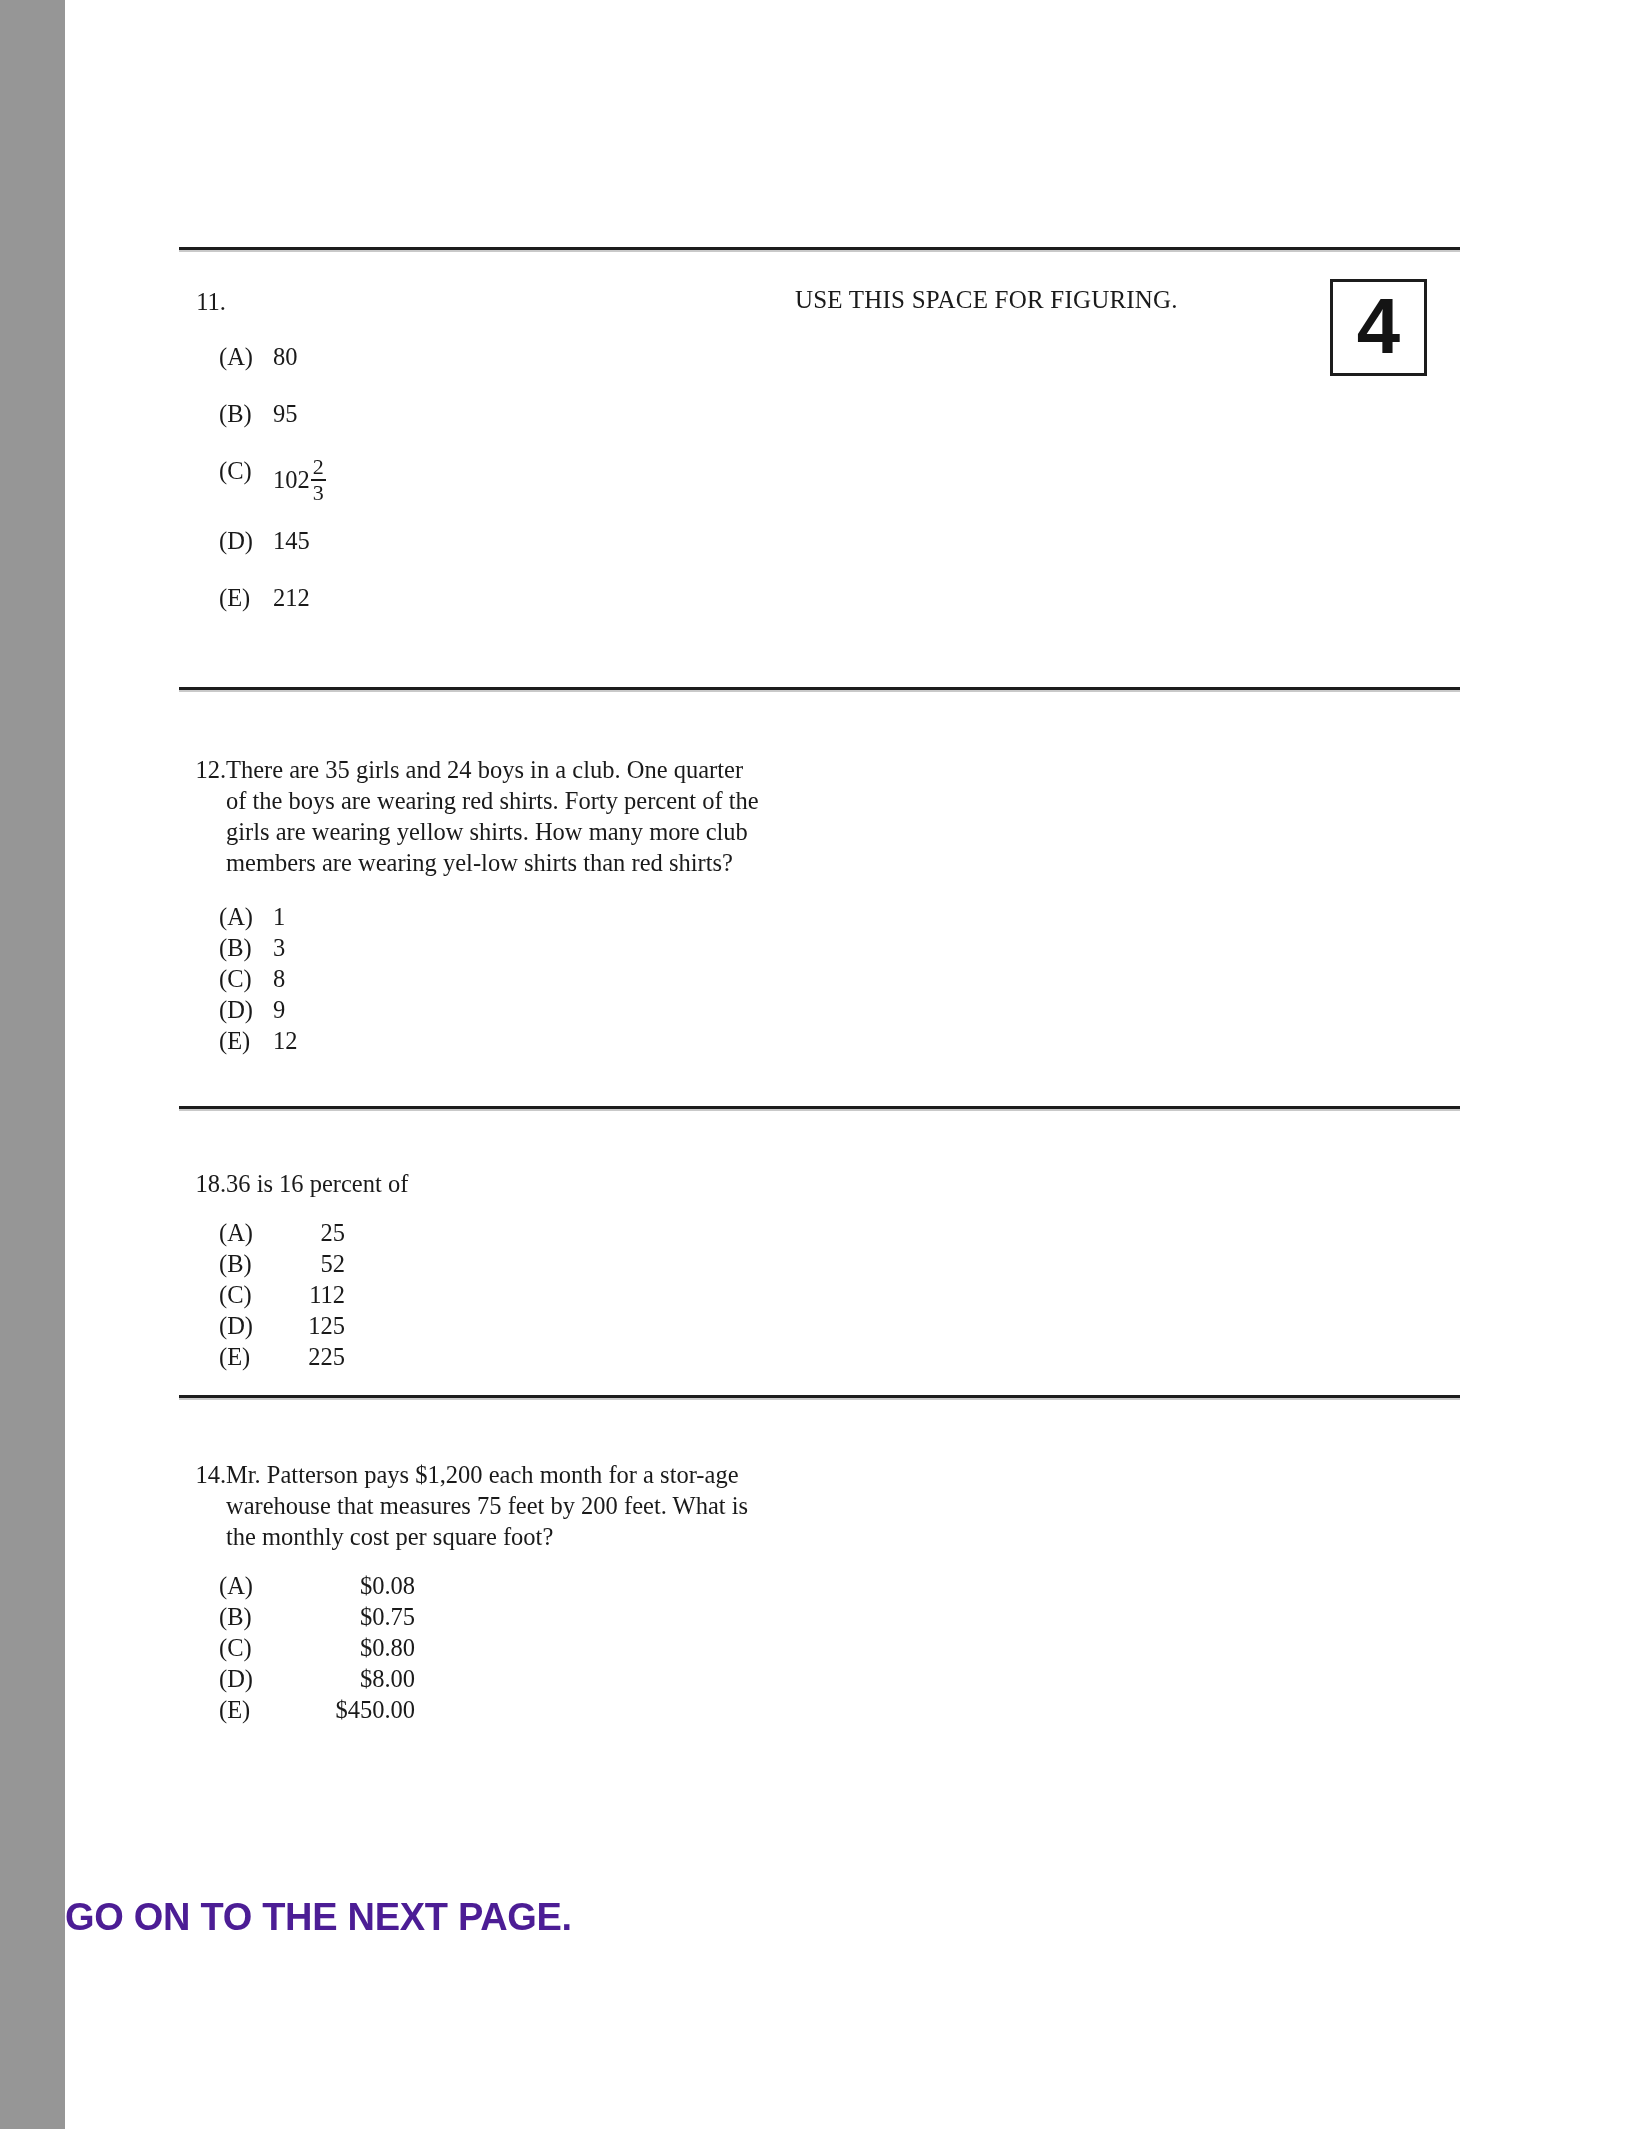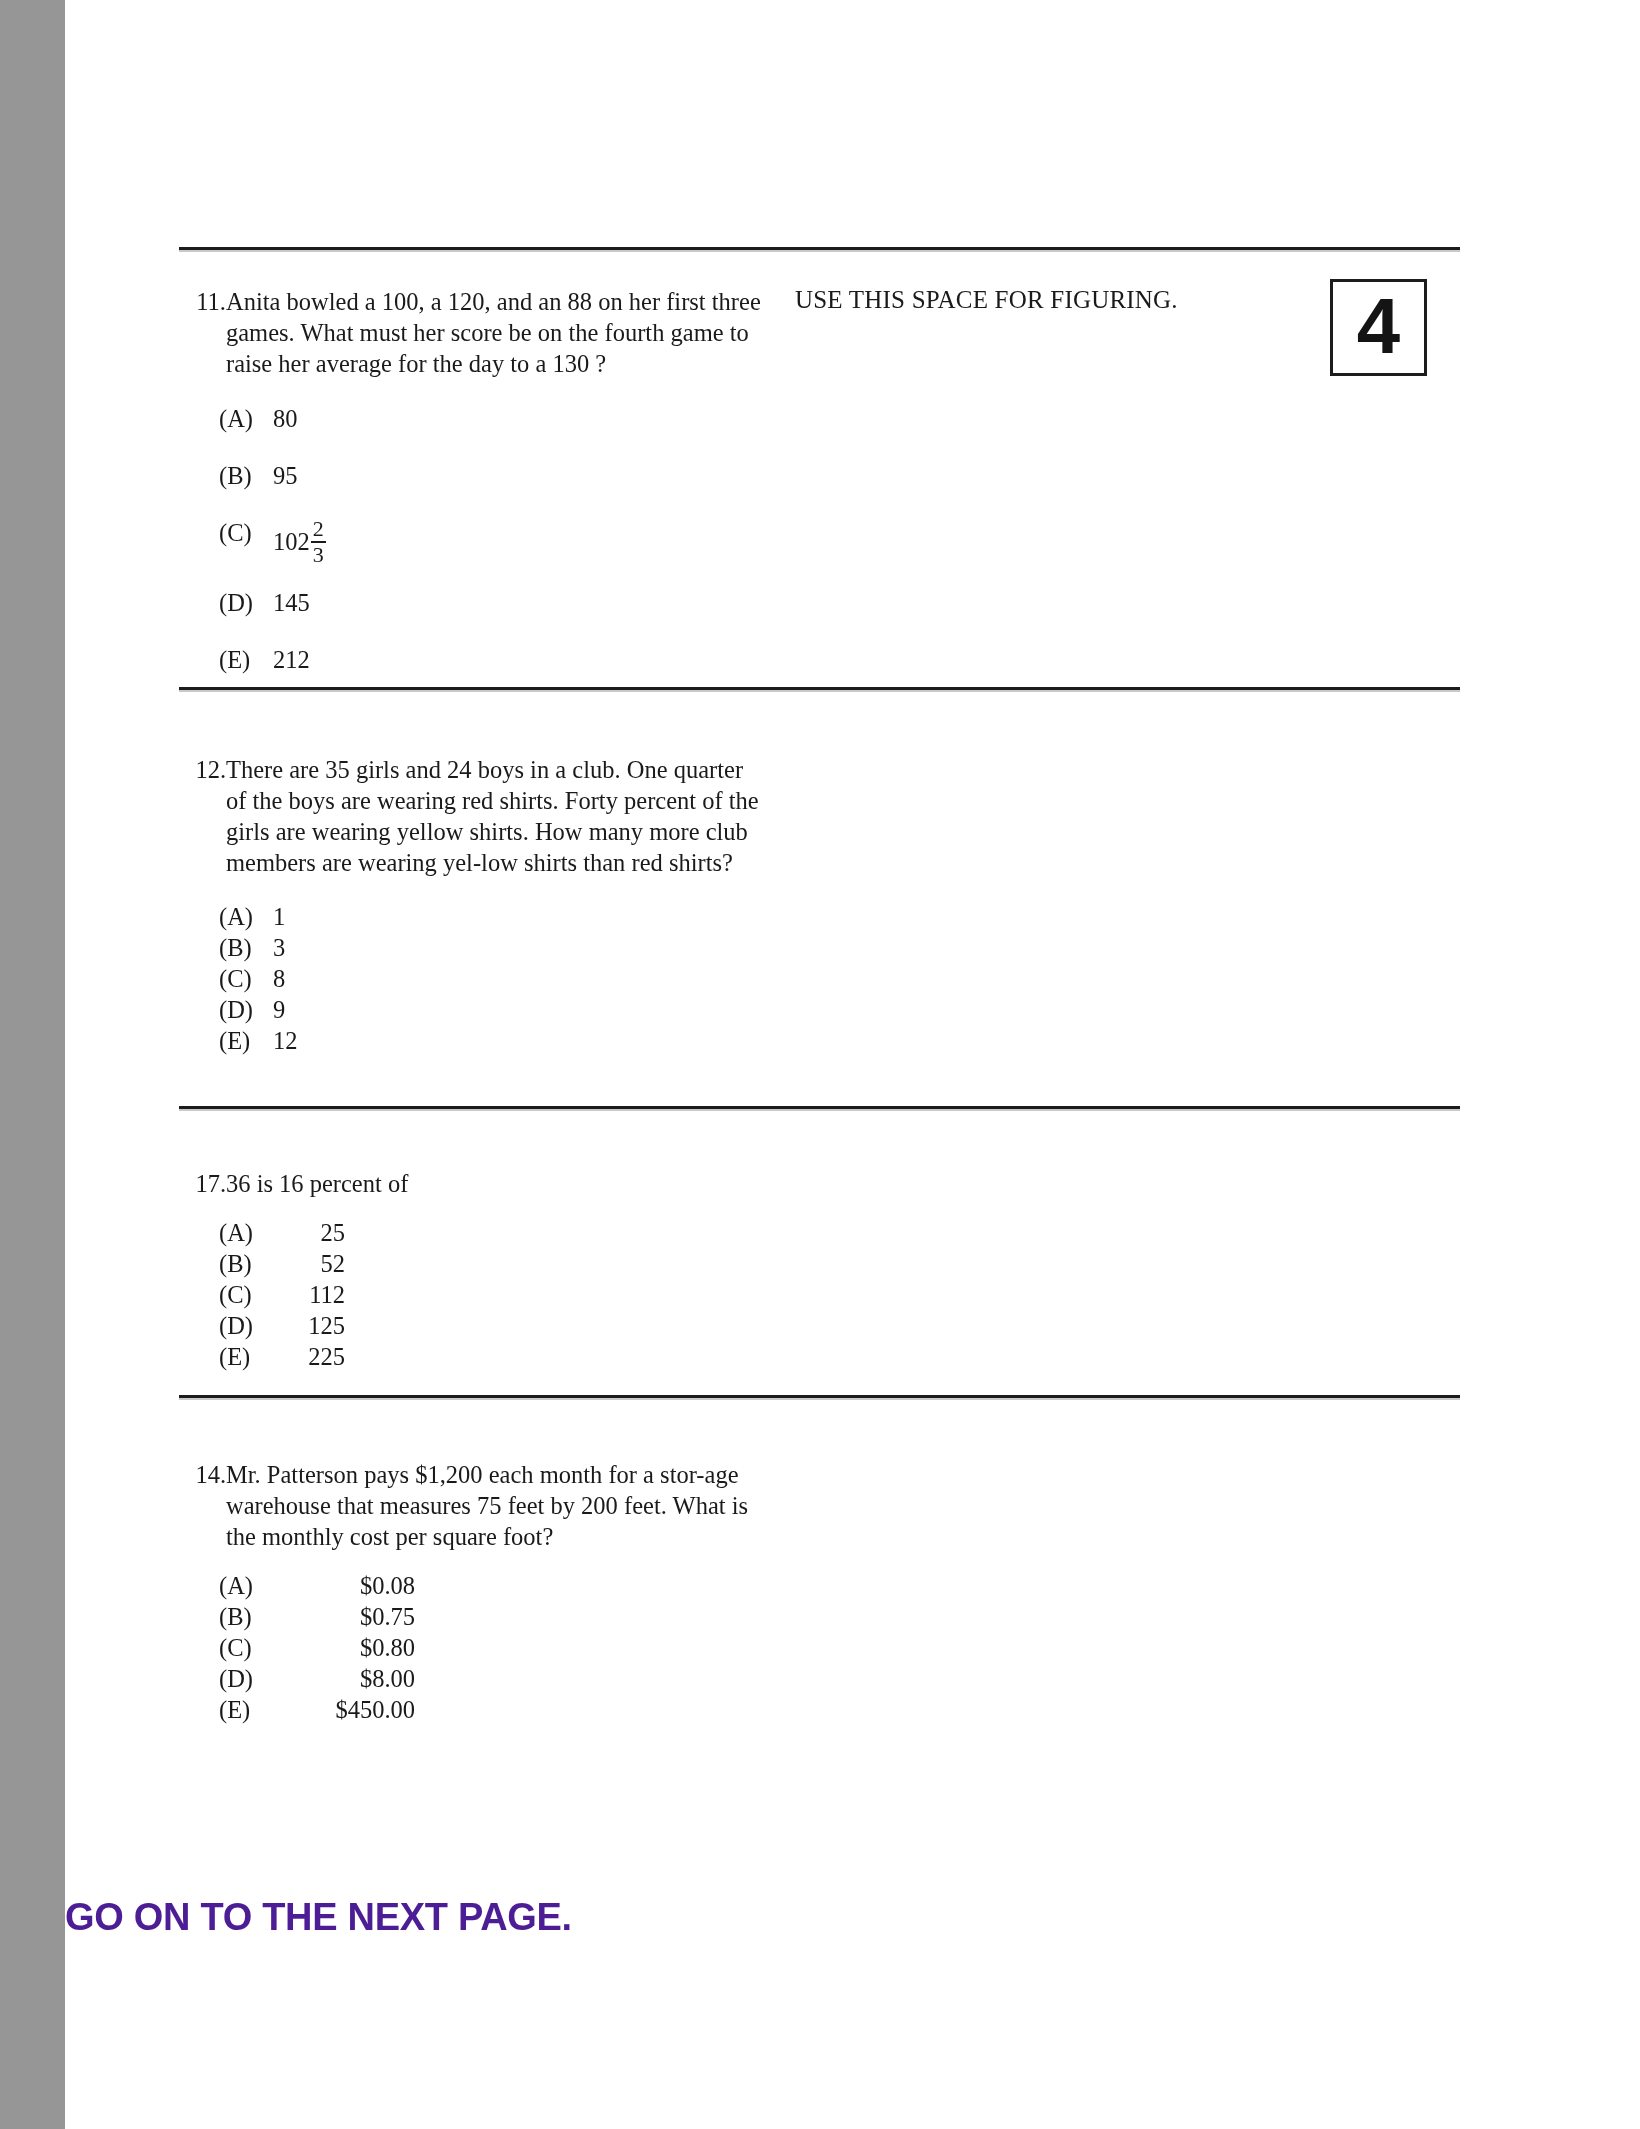--- a/index.html
+++ b/index.html
@@ -169,21 +169,20 @@
   <div id="header-rule"></div>
 
   <div id="figuring-label">USE THIS SPACE FOR FIGURING.</div>
   <div id="section-box">
     <span class="digit">4</span>
   </div>
 
   <div class="q-block" style="top:286px;">
     <div class="q-row">
       <div class="q-num">11.</div>
-      <div class="q-text">Anita bowled a 100, a 120, and an 88 on her first three games. What must her score be on the fourth game to raise her average for the day to a 130 ?</div>
     </div>
     <div class="choices loose ind" style="margin-top:24px;">
       <div class="choice">
         <span class="lbl">(A)</span>
         <span class="val w2">80</span>
       </div>
       <div class="choice">
         <span class="lbl">(B)</span>
         <span class="val w2">95</span>
       </div>
@@ -237,21 +236,21 @@
         <span class="lbl">(E)</span>
         <span class="val w2">12</span>
       </div>
     </div>
   </div>
 
   <div class="sect-rule" style="top:1106px;"></div>
 
   <div class="q-block" style="top:1168px;">
     <div class="q-row">
-      <div class="q-num">17.</div>
+      <div class="q-num">18.</div>
       <div class="q-text">36 is 16 percent of</div>
     </div>
     <div class="choices tight ind" style="margin-top:18px;">
       <div class="choice">
         <span class="lbl">(A)</span>
         <span class="val num-r" style="width:72px;">25</span>
       </div>
       <div class="choice">
         <span class="lbl">(B)</span>
         <span class="val num-r" style="width:72px;">52</span>

